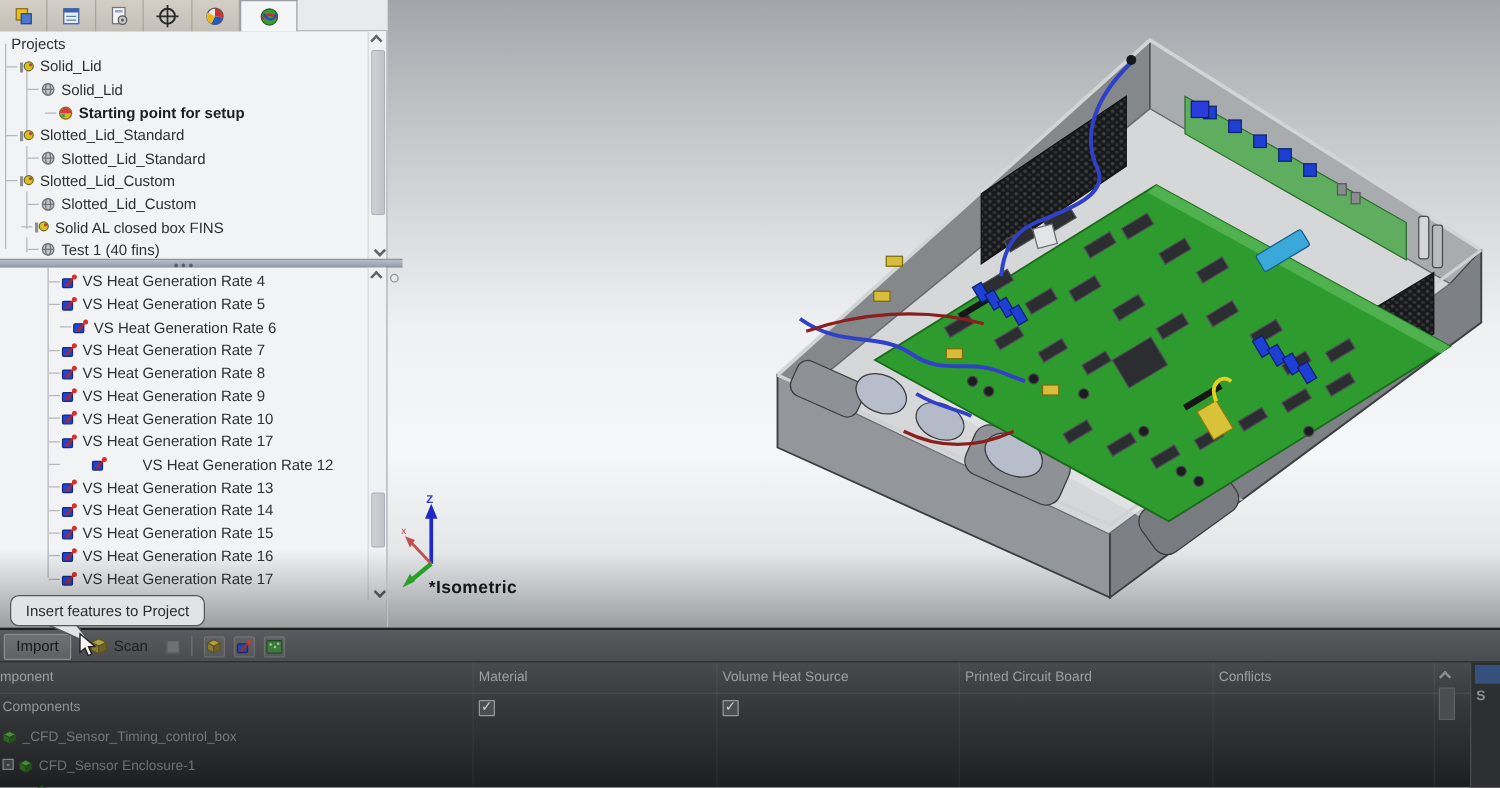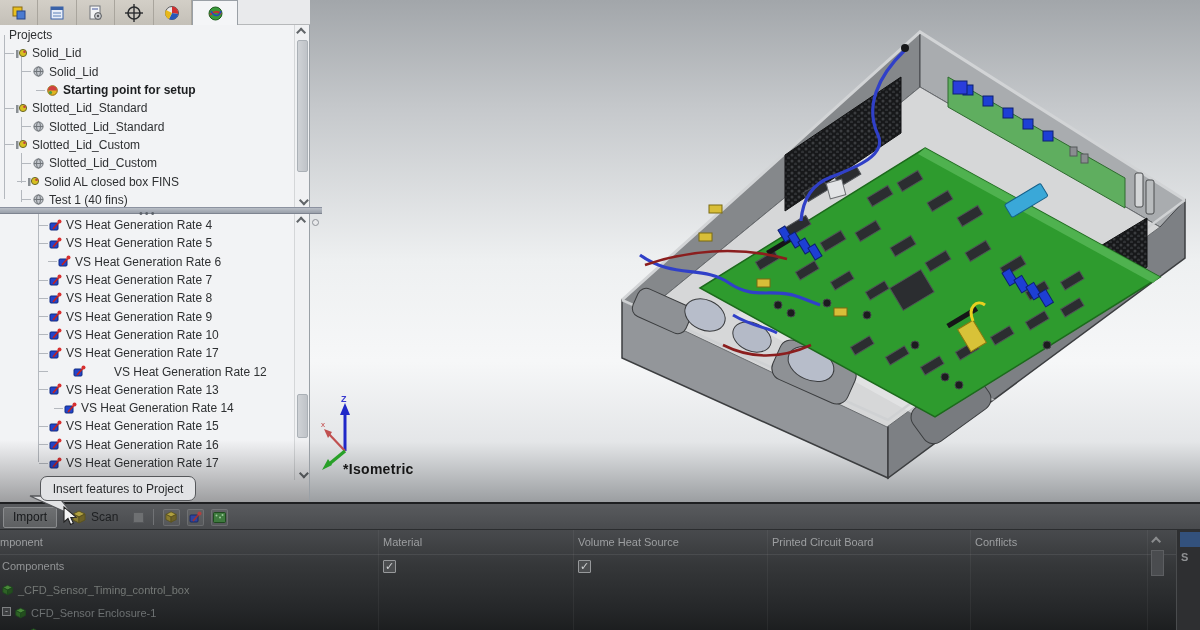--- a/index.html
+++ b/index.html
@@ -42,21 +42,21 @@
   .sb-thumb { position:absolute; left:2px; width:11px; background:linear-gradient(90deg,#cfd2d6,#bfc3c8); border:1px solid #aab0b6; border-radius:2px; }
   #pin-dot { left:312px; top:219px; width:7px; height:7px; border:1px solid #8e9298; border-radius:50%; background:#e8e9eb; }
 
   #splitter { left:0; top:207px; width:322px; height:7px; background:linear-gradient(#b9bec6,#9aa0aa); border-top:1px solid #8c92a0; border-bottom:1px solid #7e8490; }
   #splitter .dots { position:absolute; left:139px; top:-1px; color:#5a6068; font-size:11px; letter-spacing:2px; }
 
   
   #tooltip-tail { left:28px; top:494px; z-index:30; }
   #tooltip { left:8px; top:476px; width:156px; height:25px; background:#e2e3e5; border:1.4px solid #55575a;
     border-radius:7px; display:flex; align-items:center; justify-content:center;
-    font-size:12px; color:#2a2c2e; z-index:31;margin-left:32px; }
+    font-size:12px; color:#2a2c2e; z-index:31; }
   #cursor { left:62px; top:506px; z-index:40; }
 
   
   #bottom-panel { left:0; top:502px; width:1200px; height:156px;
     background:linear-gradient(180deg,#595b5e 0%,#47494c 18%,#353739 40%,#242628 70%,#101112 100%);
     border-top:2px solid #1e1f21; }
   #actions-bar { left:0; top:1px; width:1200px; height:25px; display:flex; align-items:center;
     border-bottom:1px solid #2b2d2f; }
   #import-btn { margin-left:3px; padding:2px 9px 3px; font-size:12px; color:#17191b;
     background:linear-gradient(#6e7072,#5e6062); border:1px solid #8a8c8e; border-radius:2px; }
@@ -490,21 +490,21 @@
         </div>
       <div class="trow" style="padding-left:39px;">
           <span class="stub"></span>
           <svg class="ticon" viewBox="0 0 13 13">
             <rect x="1" y="4" width="8" height="7" rx="1" fill="#2244cc" stroke="#102a80"></rect>
             <line x1="4" y1="10" x2="10.5" y2="2.5" stroke="#c02020" stroke-width="1.7"></line>
             <circle cx="10.5" cy="2.5" r="2" fill="#d83030"></circle>
           </svg>
           <span class="lbl">VS Heat Generation Rate 13</span>
         </div>
-      <div class="trow" style="padding-left:54px;">
+      <div class="trow" style="padding-left:39px;">
           <span class="stub"></span>
           <svg class="ticon" viewBox="0 0 13 13">
             <rect x="1" y="4" width="8" height="7" rx="1" fill="#2244cc" stroke="#102a80"></rect>
             <line x1="4" y1="10" x2="10.5" y2="2.5" stroke="#c02020" stroke-width="1.7"></line>
             <circle cx="10.5" cy="2.5" r="2" fill="#d83030"></circle>
           </svg>
           <span class="lbl">VS Heat Generation Rate 14</span>
         </div>
       <div class="trow" style="padding-left:39px;">
           <span class="stub"></span>

